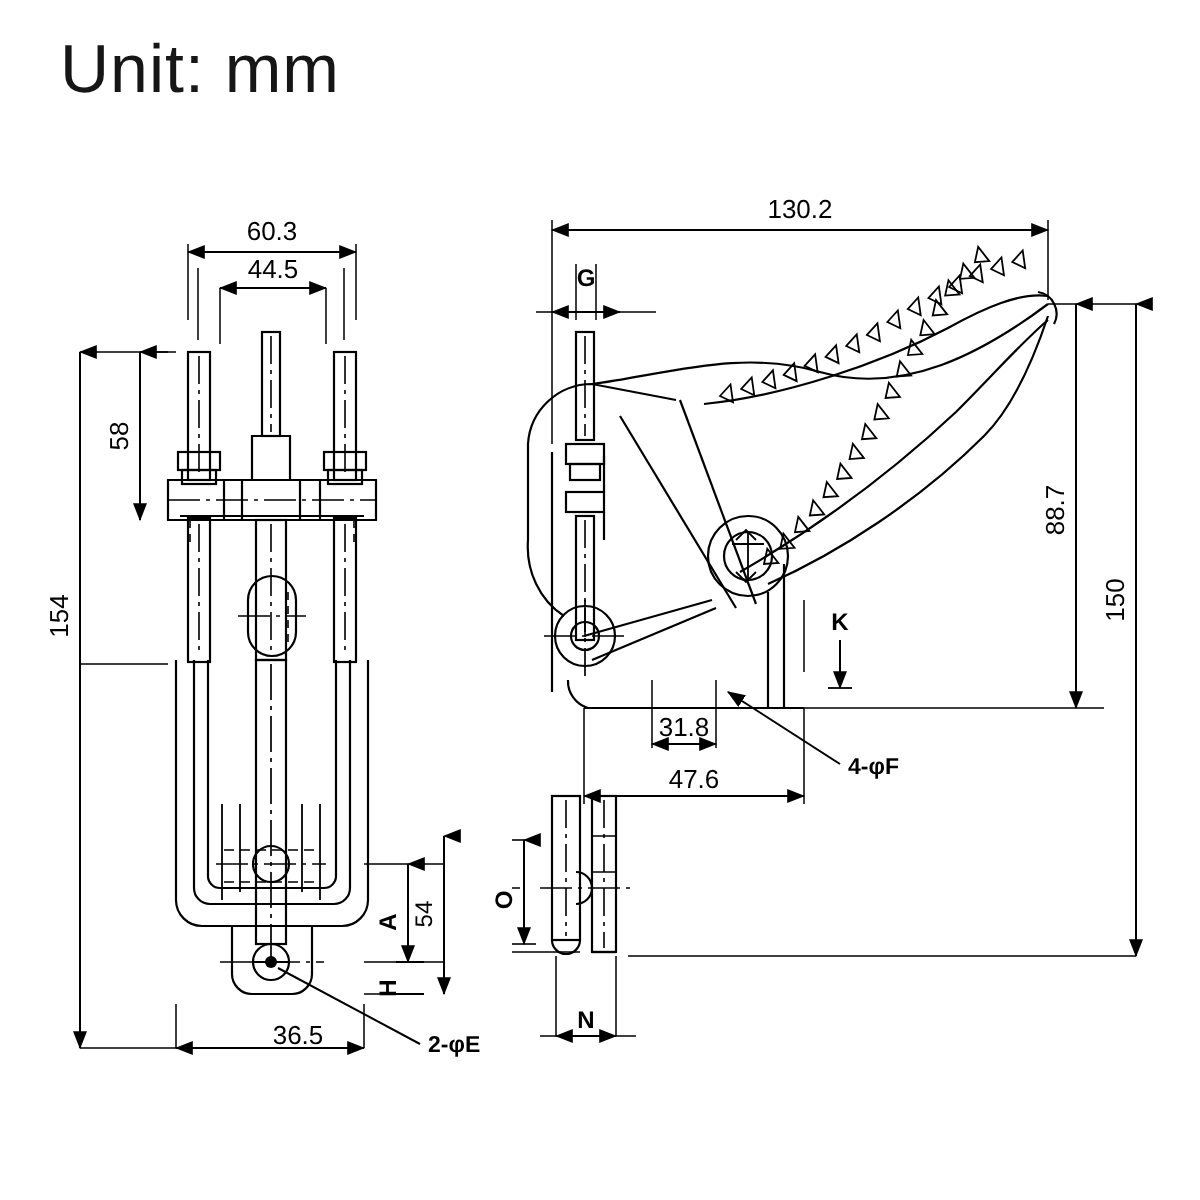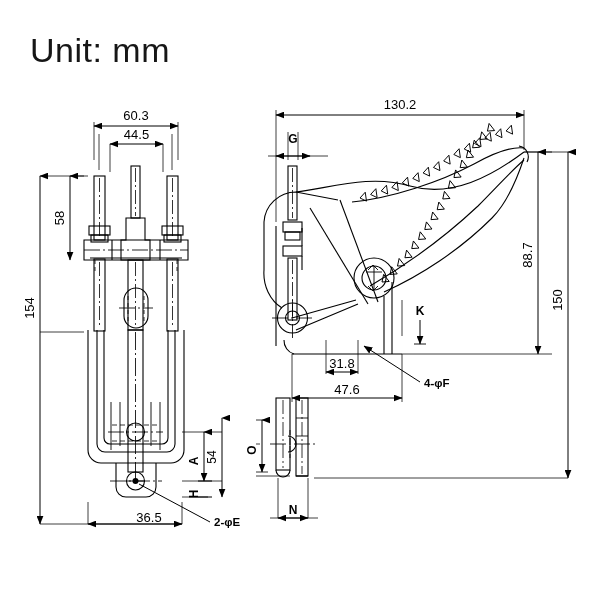--- a/index.html
+++ b/index.html
@@ -1,19 +1,19 @@
 <!DOCTYPE html>
 <html><head>
 <meta charset="utf-8">
 <style>
   html,body{margin:0;padding:0;background:#ffffff;}
   body{width:600px;height:600px;overflow:hidden;
        font-family:"Liberation Sans", sans-serif;color:#000;}
   #stage{position:relative;width:600px;height:600px;background:#fff;}
-  #title{position:absolute;left:30px;top:33px;font-size:34px;font-weight:400;
+  #title{position:absolute;left:30px;top:18px;font-size:34px;font-weight:400;
          letter-spacing:0.5px;line-height:1;color:#161616;}
   svg{position:absolute;left:0;top:0;}
   .dimtxt{font-family:"Liberation Sans", sans-serif;font-size:13px;fill:#000;}
   .dimtxt.sm{font-size:12px;}
   .lbl{font-family:"Liberation Sans", sans-serif;font-size:12px;font-weight:bold;fill:#000;}
   .lblb{font-family:"Liberation Sans", sans-serif;font-size:11.5px;font-weight:bold;fill:#000;}
 </style>
 </head>
 <body>
 

